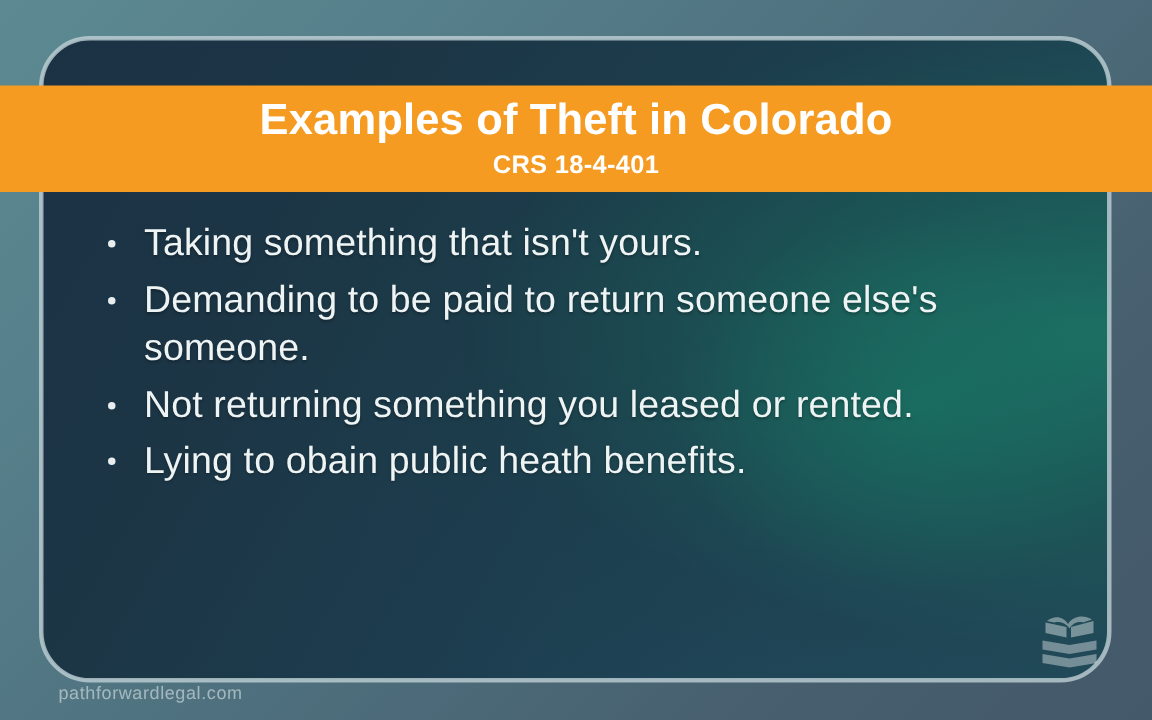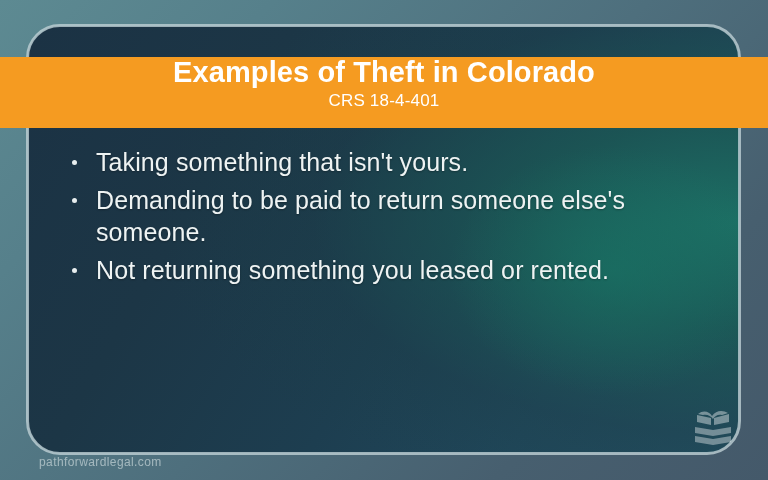--- a/index.html
+++ b/index.html
@@ -62,36 +62,37 @@
     position: absolute;
     left: 0;
     top: 57px;
     width: 768px;
     height: 71px;
     background: #f59b21;
     z-index: 5;
     display: flex;
     flex-direction: column;
     align-items: center;
+    justify-content: center;
   }
   .title-main {
     color: #ffffff;
     font-size: 29px;
     font-weight: bold;
     letter-spacing: 0.1px;
     line-height: 1.05;
     margin: 0;
     padding: 0 20px;
     text-align: center;
     white-space: nowrap;
   }
   .title-sub {
     color: #ffffff;
     font-size: 17px;
-    font-weight: normal;
+    font-weight: bold;
     letter-spacing: 0.2px;
     line-height: 1.1;
     margin-top: 5px;
     text-align: center;
     white-space: nowrap;
   }
 
   
   .bullets {
     position: absolute;
@@ -158,20 +159,21 @@
 
   <div class="title-band">
     <div class="title-main">Examples of Theft in Colorado</div>
     <div class="title-sub">CRS 18-4-401</div>
   </div>
 
   <ul class="bullets">
     <li class="bullet-item">Taking something that isn't yours.</li>
     <li class="bullet-item">Demanding to be paid to return someone else's someone.</li>
     <li class="bullet-item">Not returning something you leased or rented.</li>
+    <li class="bullet-item">Lying to obain public heath benefits.</li>
   </ul>
 
   <div class="footer-url">pathforwardlegal.com</div>
 
   <div class="logo-mark">
     <svg viewBox="0 0 44 42" xmlns="http://www.w3.org/2000/svg">
       <g fill="#ffffff">
 
         <path d="M6 10 L6 17 L20 20 L20 13 Z" opacity="0.95"></path>
         <path d="M38 9 L38 17 L23 20 L23 13 Z" opacity="0.95"></path>

